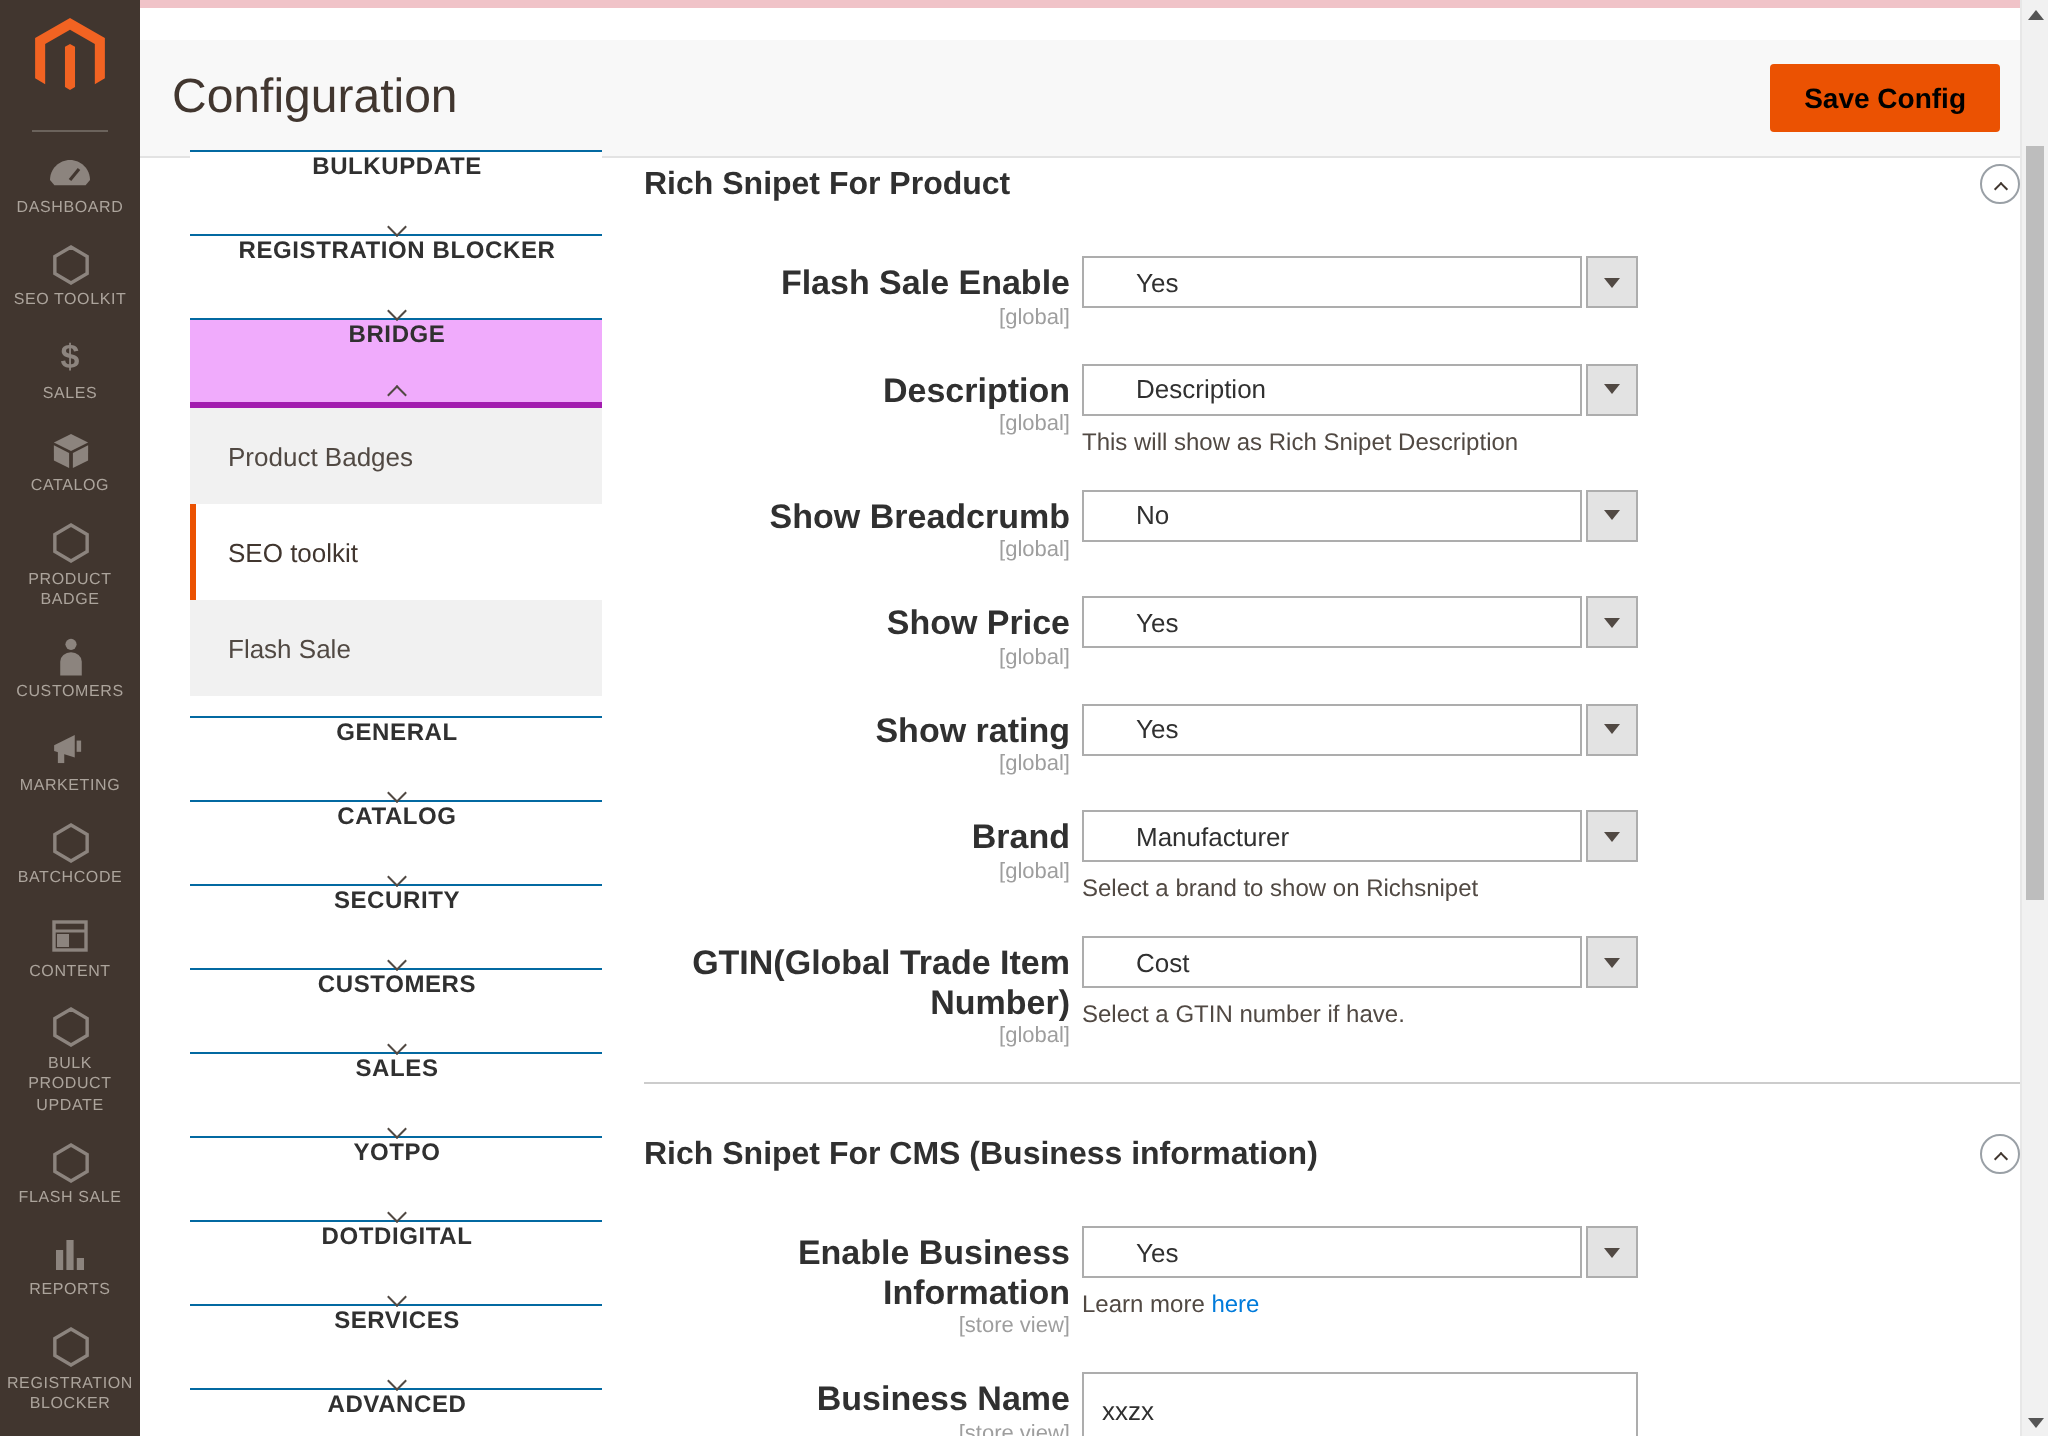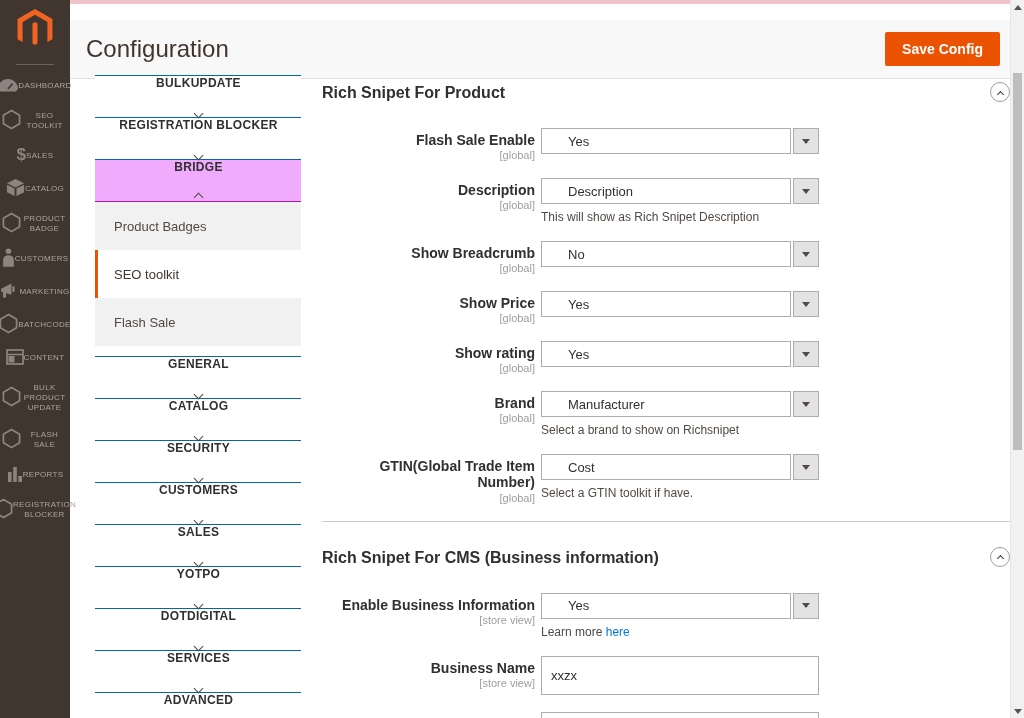--- a/index.html
+++ b/index.html
@@ -13,41 +13,41 @@
   }
 
   
   #sidebar {
     position: absolute; left: 0; top: 0; width: 70px; height: 718px;
     background: #41362f; z-index: 10;
   }
   .logo-wrap { padding-top: 9px; text-align: center; }
   .logo-divider { width: 38px; height: 1px; background: #6b635c; margin: 7px auto 4px; }
   .menu-item {
-    display: flex; flex-direction: row; align-items: center; justify-content: center;
+    display: flex; flex-direction: column; align-items: center; justify-content: center;
     padding: 6px 2px 7px; cursor: pointer;
   }
   .mi-icon { height: 20px; display: flex; align-items: center; justify-content: center; }
   .mi-dollar { font-size: 17px; font-weight: bold; color: #8c847e; line-height: 20px; }
   .mi-label {
     margin-top: 3px; font-size: 8px; letter-spacing: .3px; color: #aca49c;
     text-align: center; line-height: 1.3; text-transform: uppercase; max-width: 66px;
   }
 
   
   #top-strip { position: absolute; left: 70px; top: 0; width: 940px; height: 4px; background: #f0c3c8; }
   #header {
     position: absolute; left: 70px; top: 20px; width: 940px; height: 59px;
     background: #f8f8f8; border-bottom: 1px solid #e3e3e3;
     display: flex; align-items: center; justify-content: space-between;
     padding: 0 10px 0 16px;
   }
   .page-title { font-size: 24px; font-weight: 400; color: #41362f; }
   .save-btn {
-    background: #eb5202; color: #ffffff; border: none; border-radius: 2px;
+    background: #eb5202; color: #000000; border: none; border-radius: 2px;
     font-family: inherit; font-size: 14px; font-weight: bold;
     height: 34px; padding: 0 17px; cursor: pointer;
   }
 
   #scrollbar {
     position: absolute; right: 0; top: 0; width: 14px; height: 718px;
     background: #f1f1f1; border-left: 1px solid #e7e7e7; z-index: 20;
   }
   .sb-arrow-up {
     position: absolute; top: 5px; left: 3px; width: 0; height: 0;
@@ -68,41 +68,41 @@
     padding: 0 15px 0 16px; border-top: 1px solid #0369a1; cursor: pointer; background: #fff; flex-direction: column;
   }
   .nav-section.expanded { background: #f0abfc; }
   .ns-label { font-size: 12px; font-weight: bold; color: #303030; letter-spacing: .3px; }
   .chev {
     width: 7px; height: 7px;
     border-right: 1.5px solid #514943; border-bottom: 1.5px solid #514943;
     transform: rotate(45deg); margin-top: -4px;
   }
   .chev.up { transform: rotate(-135deg); margin-top: 4px; }
-  .nav-subitems { background: #f1f1f1; margin-bottom: 10px; border-top: 1px solid #a21caf; }
+  .nav-subitems { background: #f1f1f1; margin-bottom: 10px; border-top: 3px solid #a21caf; }
   .nav-subitem {
     height: 48px; display: flex; align-items: center; padding-left: 16px;
     font-size: 13px; color: #514943; border-left: 3px solid transparent; cursor: pointer;
   }
   .nav-subitem.selected { background: #fff; border-left-color: #eb5202; color: #41362f; }
 
   
   #main { position: absolute; left: 322px; top: 75px; width: 688px; }
   .section-header { display: flex; align-items: flex-start; justify-content: space-between; margin-bottom: 26px; }
   .section-title { font-size: 16px; font-weight: bold; color: #303030; padding-top: 9px; }
   .collapse-btn {
     width: 20px; height: 20px; border: 1px solid #9aa0a6; border-radius: 50%;
     background: #fff; display: flex; align-items: center; justify-content: center;
     margin-top: 7px; cursor: pointer;
   }
   .collapse-btn .chev { width: 5px; height: 5px; border-width: 1.5px; border-color: #41362f; }
 
   .field-row { display: flex; margin-bottom: 17px; }
   .fl { width: 213px; text-align: right; padding-top: 4px; flex: none; }
-  .fl .lbl { font-size: 14px; font-weight: bold; color: #303030; line-height: 1.15; }
+  .fl .lbl { font-size: 17px; font-weight: bold; color: #303030; line-height: 1.15; }
   .fl .scope { font-size: 11px; color: #9e9e9e; margin-top: 1px; }
   .fc { margin-left: 6px; }
   .sel { display: flex; }
   .sel-box {
     width: 250px; height: 26px; border: 1px solid #adadad; background: #fff;
     font-size: 13px; color: #303030; padding: 0 26px; display: flex; align-items: center; cursor: pointer;
   }
   .sel-arrow {
     width: 26px; height: 26px; border: 1px solid #adadad; background: #e3e3e3;
     margin-left: 2px; display: flex; align-items: center; justify-content: center; cursor: pointer;
@@ -436,21 +436,21 @@
       <div class="lbl">GTIN(Global Trade Item Number)</div>
       <div class="scope">[global]</div>
     </div>
     <div class="fc">
       <div class="sel">
         <div class="sel-box">Cost</div>
         <div class="sel-arrow">
             <span class="tri"></span>
           </div>
       </div>
-      <div class="note">Select a GTIN toolkit if have.</div>
+      <div class="note">Select a GTIN number if have.</div>
     </div>
   </div>
 
   <div class="section-divider"></div>
 
   <div class="section-header">
     <div class="section-title">Rich Snipet For CMS (Business information)</div>
     <div class="collapse-btn">
         <span class="chev up"></span>
       </div>

